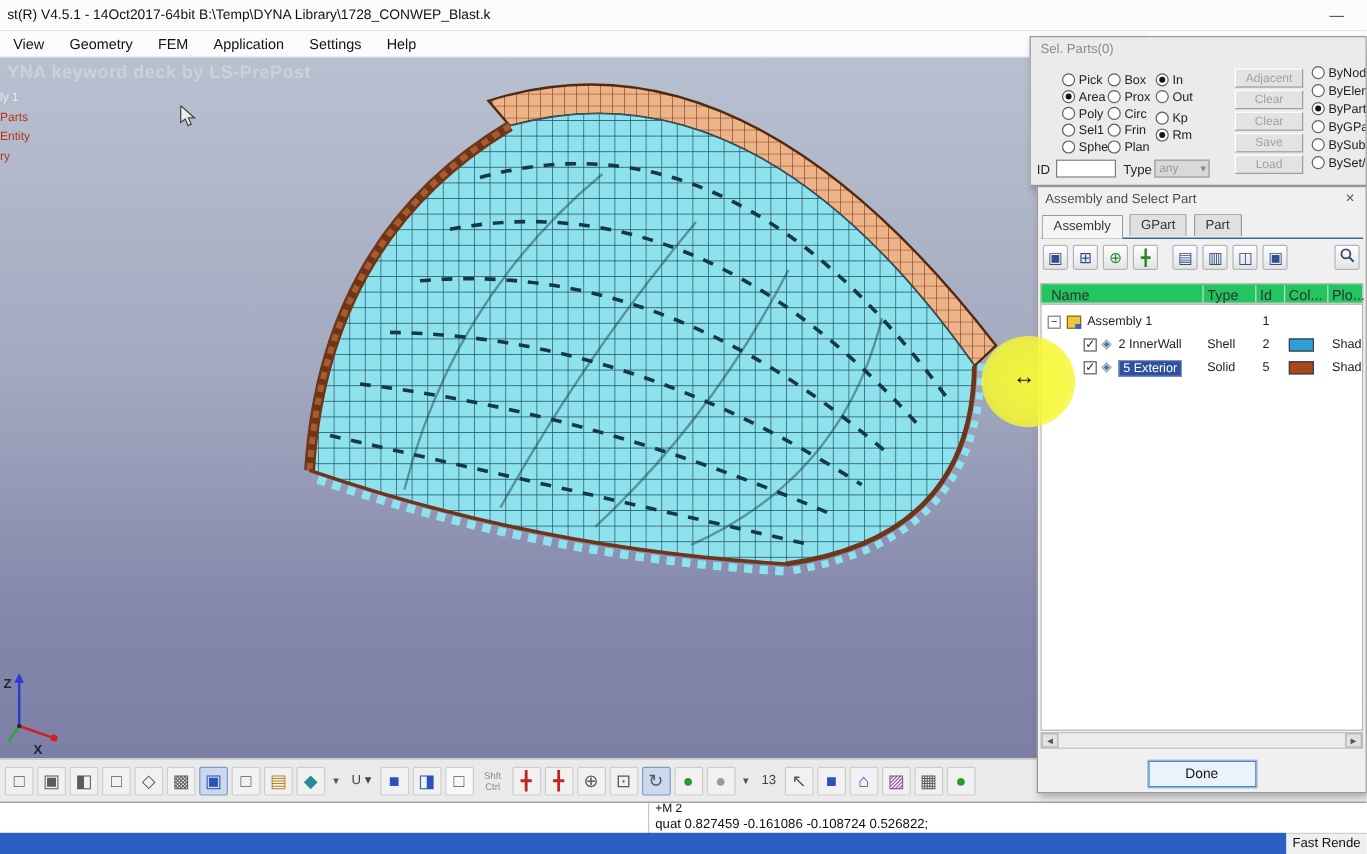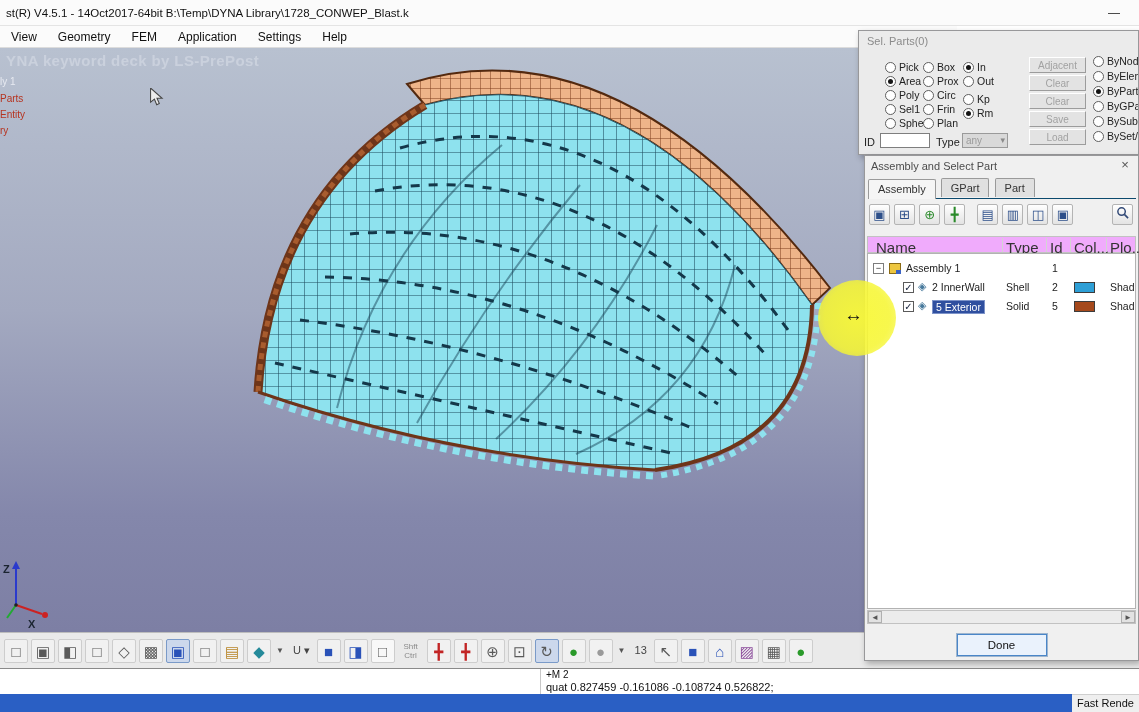--- a/index.html
+++ b/index.html
@@ -52,21 +52,21 @@
   #asmpanel .close{position:absolute;right:5px;top:1px;width:16px;height:16px;text-align:center;line-height:16px;font-size:13px;color:#555}
   #tabs{position:absolute;left:3px;top:22px;height:21px;width:268px;border-bottom:1px solid #0c4a6e}
   .tab{display:inline-block;padding:3px 9px;border:1px solid #9a9a9a;border-bottom:none;background:#e0e0e0;
       margin-right:2px;border-radius:2px 2px 0 0;font-size:11px;color:#333;position:relative}
   .tab.active{background:#f5f5f5;top:1px;padding-bottom:4px}
   #asmtools{position:absolute;left:4px;top:48px;height:24px;width:267px}
   .aico{display:inline-block;width:21px;height:21px;margin-right:1px;text-align:center;line-height:20px;font-size:13px;color:#2d4f8a;
       background:linear-gradient(#ffffff,#e3e3e3);border:1px solid #b4b4b4;border-radius:2px;vertical-align:top}
   .aico.green{color:#2a8a2a}
   .aico.search{position:absolute;right:2px;top:0}
-  #listhdr{position:absolute;left:2px;top:80px;width:269px;height:17px;background:#f0abfc;border:1px solid #c2c2c2;font-size:15px;color:#333}
+  #listhdr{position:absolute;left:2px;top:80px;width:269px;height:17px;background:#22c55e;border:1px solid #c2c2c2;font-size:12px;color:#333}
   #listhdr span{position:absolute;top:2px}
   #listhdr .c1{left:8px}#listhdr .c2{left:138px}#listhdr .c3{left:182px}#listhdr .c4{left:206px}#listhdr .c5{left:242px}
   #listhdr i{position:absolute;top:1px;width:1px;height:14px;background:#d4d4d4}
   #tree{position:absolute;left:2px;top:97px;width:269px;height:356px;background:#fff;border:1px solid #b2b2b2;overflow:hidden}
   .trow{position:absolute;left:0;width:100%;height:18px;font-size:10.5px}
   .expander{position:absolute;left:5px;top:3px;width:11px;height:11px;border:1px solid #7c7c7c;background:#fff;
       text-align:center;line-height:9px;font-size:9px;color:#222}
   .asm-ico{position:absolute;left:21px;top:3px;width:12px;height:11px;background:#edc63f;border:1px solid #8a6a14}
   .asm-ico::after{content:"";position:absolute;right:-1px;bottom:-1px;width:5px;height:4px;background:#3a62c4}
   .chk{position:absolute;left:35px;top:3px;width:11px;height:11px;border:1px solid #5a5a5a;background:#fff;

